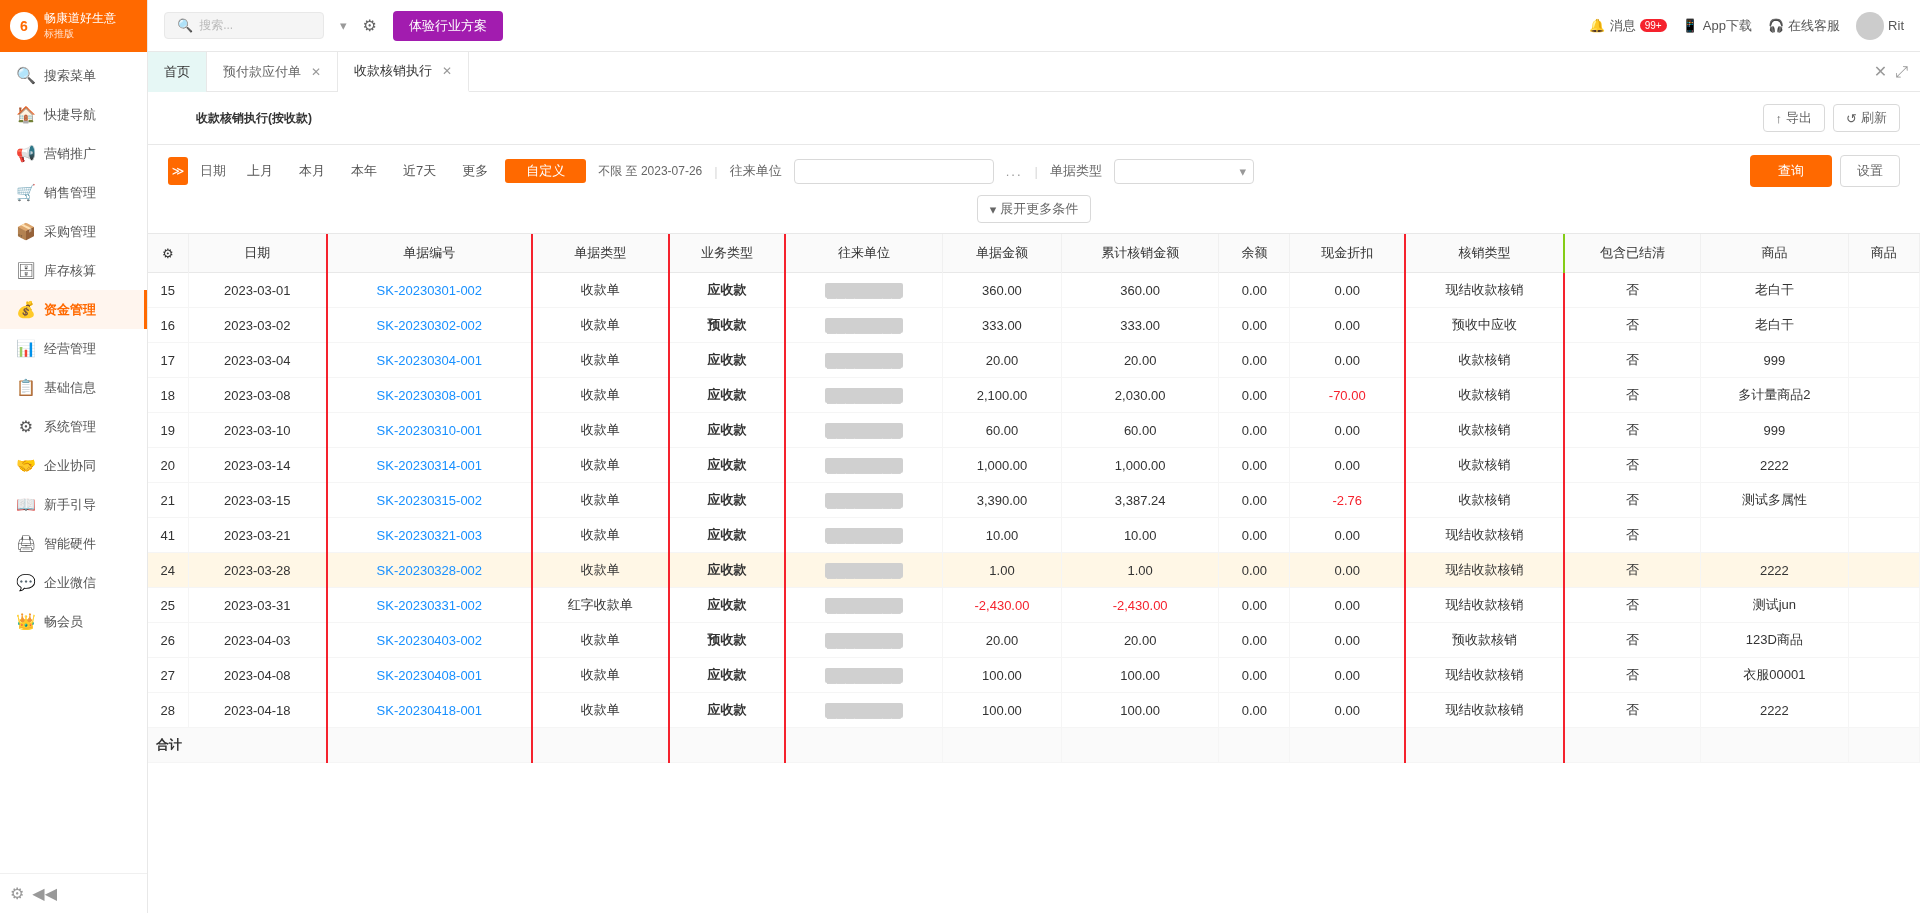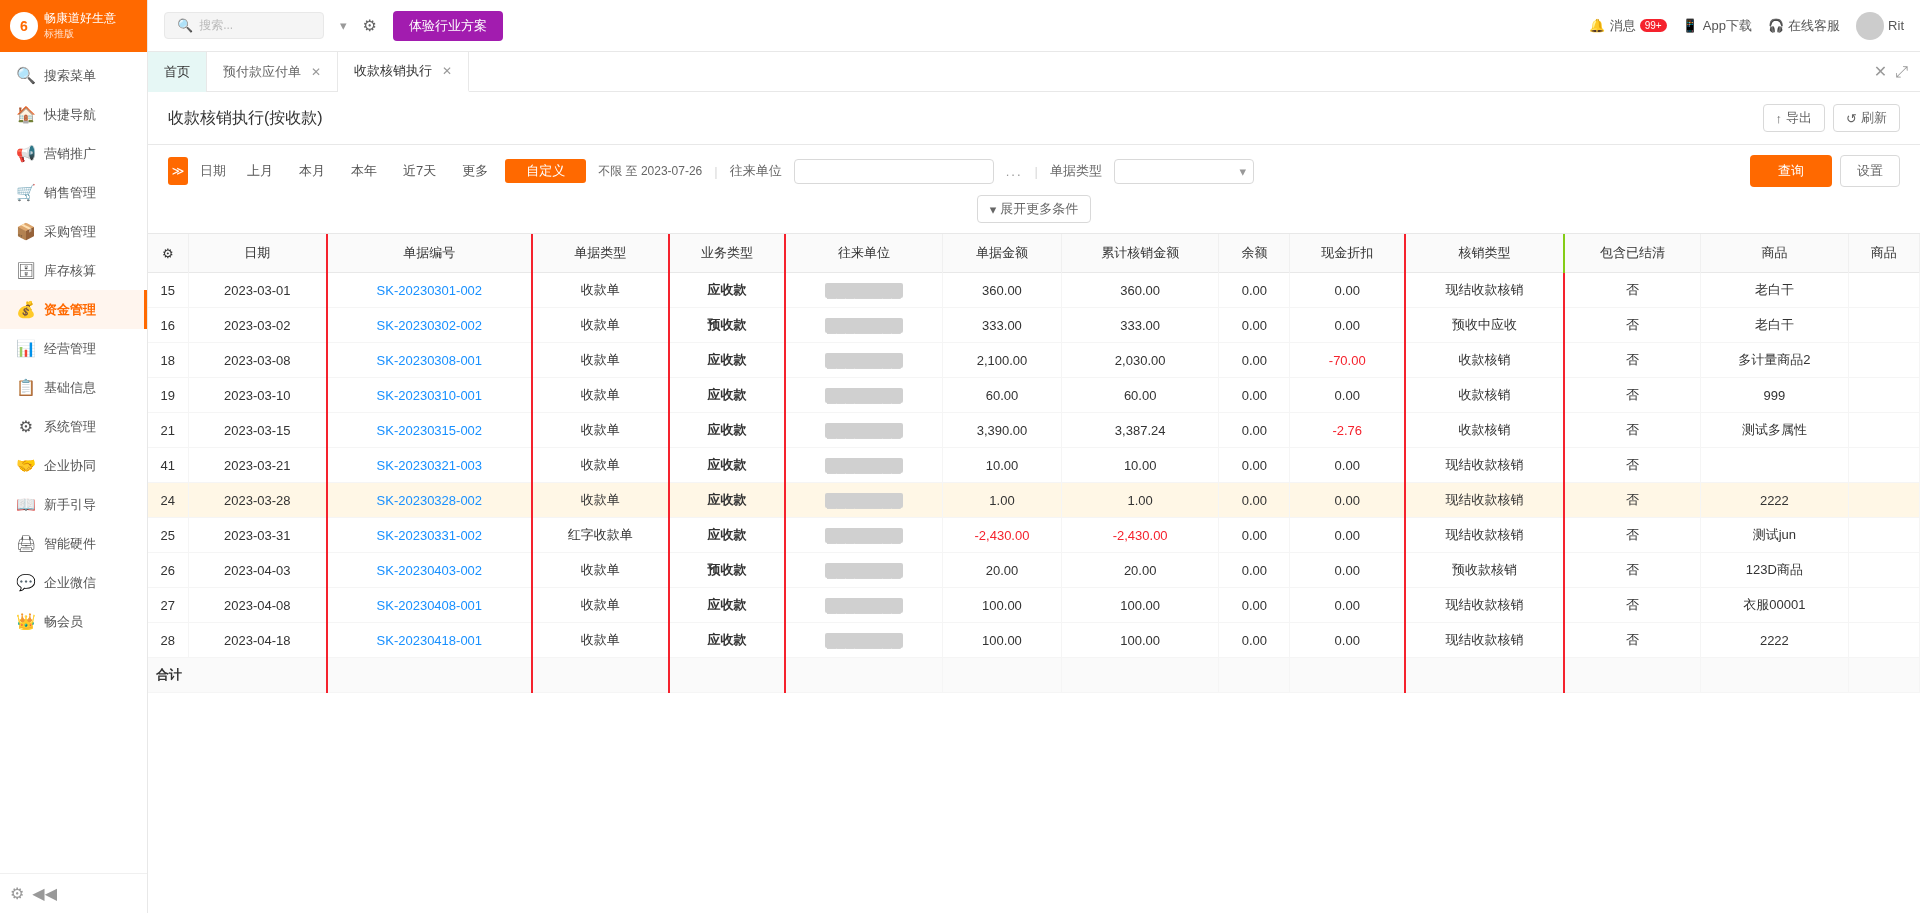--- a/index.html
+++ b/index.html
@@ -37,21 +37,21 @@
     .tab { display: flex; align-items: center; gap: 6px; padding: 0 16px; height: 40px; border-right: 1px solid #e8e8e8; cursor: pointer; color: #666; font-size: 13px; white-space: nowrap; }
     .tab.active { background: #fff; color: #333; border-bottom: 2px solid #fff; position: relative; }
     .tab.home { color: #333; background: #e6f7f5; }
     .tab-close { color: #999; cursor: pointer; font-size: 12px; margin-left: 4px; }
     .tab-icons { margin-left: auto; display: flex; align-items: center; gap: 8px; padding-right: 12px; }
     .tab-icon-btn { color: #999; cursor: pointer; font-size: 16px; }
 
     
     .page { flex: 1; overflow: hidden; display: flex; flex-direction: column; background: #f0f2f5; }
     .page-header { background: #fff; padding: 12px 20px; display: flex; align-items: center; justify-content: space-between; border-bottom: 1px solid #e8e8e8; }
-    .page-title { font-size: 16px; font-weight: normal; color: #333; }
+    .page-title { font-size: 12px; font-weight: bold; color: #333; margin-left: 28px; }
     .page-header-actions { display: flex; gap: 8px; }
     .header-btn { display: flex; align-items: center; gap: 4px; color: #666; cursor: pointer; font-size: 13px; border: 1px solid #d9d9d9; border-radius: 4px; padding: 4px 12px; background: #fff; }
 
     
     .filter-bar { background: #fff; padding: 10px 20px; border-bottom: 1px solid #e8e8e8; display: flex; flex-direction: column; gap: 8px; }
     .filter-row { display: flex; align-items: center; gap: 12px; flex-wrap: wrap; }
     .filter-label { color: #666; font-size: 13px; white-space: nowrap; }
     .filter-date-options { display: flex; gap: 8px; align-items: center; }
     .filter-btn { padding: 2px 8px; border: 1px solid transparent; border-radius: 3px; cursor: pointer; font-size: 13px; color: #555; }
     .filter-btn.custom { background: #ff6900; color: #fff; border-radius: 3px; padding: 2px 20px; }
@@ -330,20 +330,36 @@
       <td class="">333.00</td>
       <td class="">333.00</td>
       <td>0.00</td>
       <td class="">0.00</td>
       <td class="col-write-off-type">预收中应收</td>
       <td>否</td>
       <td>老白干</td>
       <td></td>
     </tr>
             <tr>
+      <td>17</td>
+      <td>2023-03-04</td>
+      <td class="col-doc-no"><a class="link-cell">SK-20230304-001</a></td>
+      <td>收款单</td>
+      <td class="col-biz-type">应收款</td>
+      <td><span style="background:#d0d0d0;color:#d0d0d0;border-radius:2px;padding:0 2px;">████████</span></td>
+      <td class="">20.00</td>
+      <td class="">20.00</td>
+      <td>0.00</td>
+      <td class="">0.00</td>
+      <td class="col-write-off-type">收款核销</td>
+      <td>否</td>
+      <td>999</td>
+      <td></td>
+    </tr>
+            <tr>
       <td>18</td>
       <td>2023-03-08</td>
       <td class="col-doc-no"><a class="link-cell">SK-20230308-001</a></td>
       <td>收款单</td>
       <td class="col-biz-type">应收款</td>
       <td><span style="background:#d0d0d0;color:#d0d0d0;border-radius:2px;padding:0 2px;">████████</span></td>
       <td class="">2,100.00</td>
       <td class="">2,030.00</td>
       <td>0.00</td>
       <td class="red-text">-70.00</td>
@@ -359,20 +375,36 @@
       <td>收款单</td>
       <td class="col-biz-type">应收款</td>
       <td><span style="background:#d0d0d0;color:#d0d0d0;border-radius:2px;padding:0 2px;">████████</span></td>
       <td class="">60.00</td>
       <td class="">60.00</td>
       <td>0.00</td>
       <td class="">0.00</td>
       <td class="col-write-off-type">收款核销</td>
       <td>否</td>
       <td>999</td>
+      <td></td>
+    </tr>
+            <tr>
+      <td>20</td>
+      <td>2023-03-14</td>
+      <td class="col-doc-no"><a class="link-cell">SK-20230314-001</a></td>
+      <td>收款单</td>
+      <td class="col-biz-type">应收款</td>
+      <td><span style="background:#d0d0d0;color:#d0d0d0;border-radius:2px;padding:0 2px;">████████</span></td>
+      <td class="">1,000.00</td>
+      <td class="">1,000.00</td>
+      <td>0.00</td>
+      <td class="">0.00</td>
+      <td class="col-write-off-type">收款核销</td>
+      <td>否</td>
+      <td>2222</td>
       <td></td>
     </tr>
             <tr>
       <td>21</td>
       <td>2023-03-15</td>
       <td class="col-doc-no"><a class="link-cell">SK-20230315-002</a></td>
       <td>收款单</td>
       <td class="col-biz-type">应收款</td>
       <td><span style="background:#d0d0d0;color:#d0d0d0;border-radius:2px;padding:0 2px;">████████</span></td>
       <td class="">3,390.00</td>

